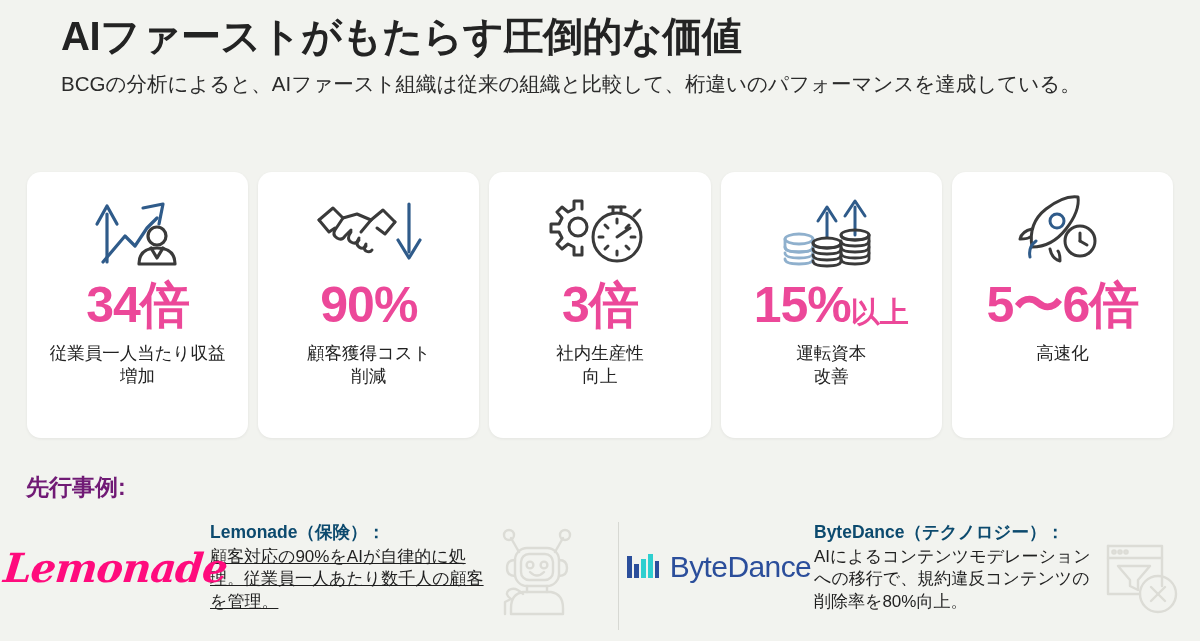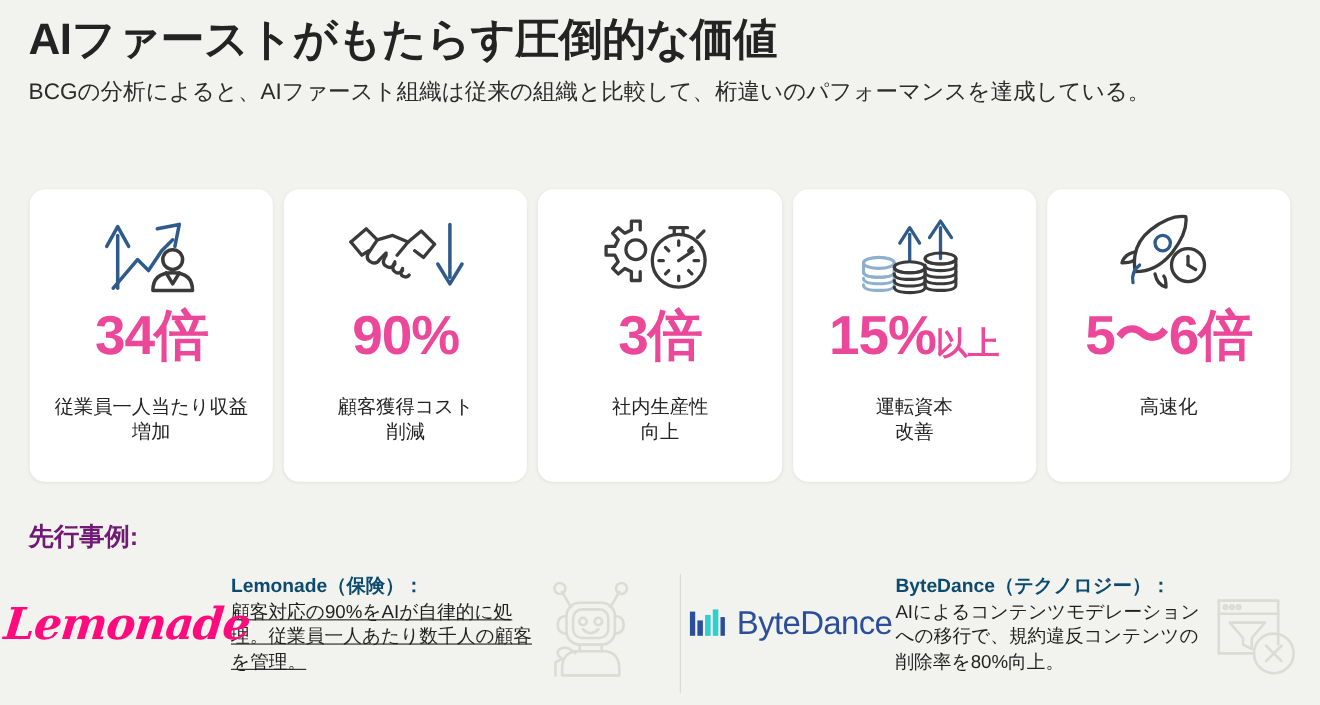--- a/index.html
+++ b/index.html
@@ -6,21 +6,21 @@
   body{
     width:1200px;height:641px;overflow:hidden;
     background:#f2f3ef;
     font-family:"Liberation Sans","DejaVu Sans",sans-serif;
     color:#1f1f1f;
     -webkit-font-smoothing:antialiased;
   }
   .slide{position:relative;width:1200px;height:641px;box-sizing:border-box;}
 
   
-  .header{padding:14px 26px 0 26px;}
+  .header{padding:14px 26px 0 26px;margin-left:35px;}
   .title{
     font-size:40px;font-weight:700;letter-spacing:-0.5px;
     color:#232323;line-height:1.12;margin:0 0 10px 0;
   }
   .subtitle{
     font-size:20.5px;line-height:1.42;color:#2b2b2b;font-weight:400;
     margin:0;max-width:1150px;
   }
 
   
@@ -37,21 +37,21 @@
   }
   .card-icon{height:84px;display:flex;align-items:center;justify-content:center;}
   .card-icon svg{display:block;}
   .card-value{
     font-size:50px;font-weight:700;color:#ec4899;line-height:1;
     margin-top:6px;letter-spacing:-1px;white-space:nowrap;
     display:flex;align-items:baseline;justify-content:center;
   }
   .card-value .suffix{font-size:29px;font-weight:700;letter-spacing:0;}
   .card-label{
-    margin-top:28px;font-size:17.5px;line-height:1.3;text-align:center;
+    margin-top:12px;font-size:17.5px;line-height:1.3;text-align:center;
     color:#222;font-weight:400;
   }
 
   
   .cases-heading{
     position:absolute;left:26px;top:472px;
     font-size:23px;font-weight:700;color:#701a75;
   }
   .cases{
     position:absolute;left:20px;top:512px;width:1160px;height:120px;

